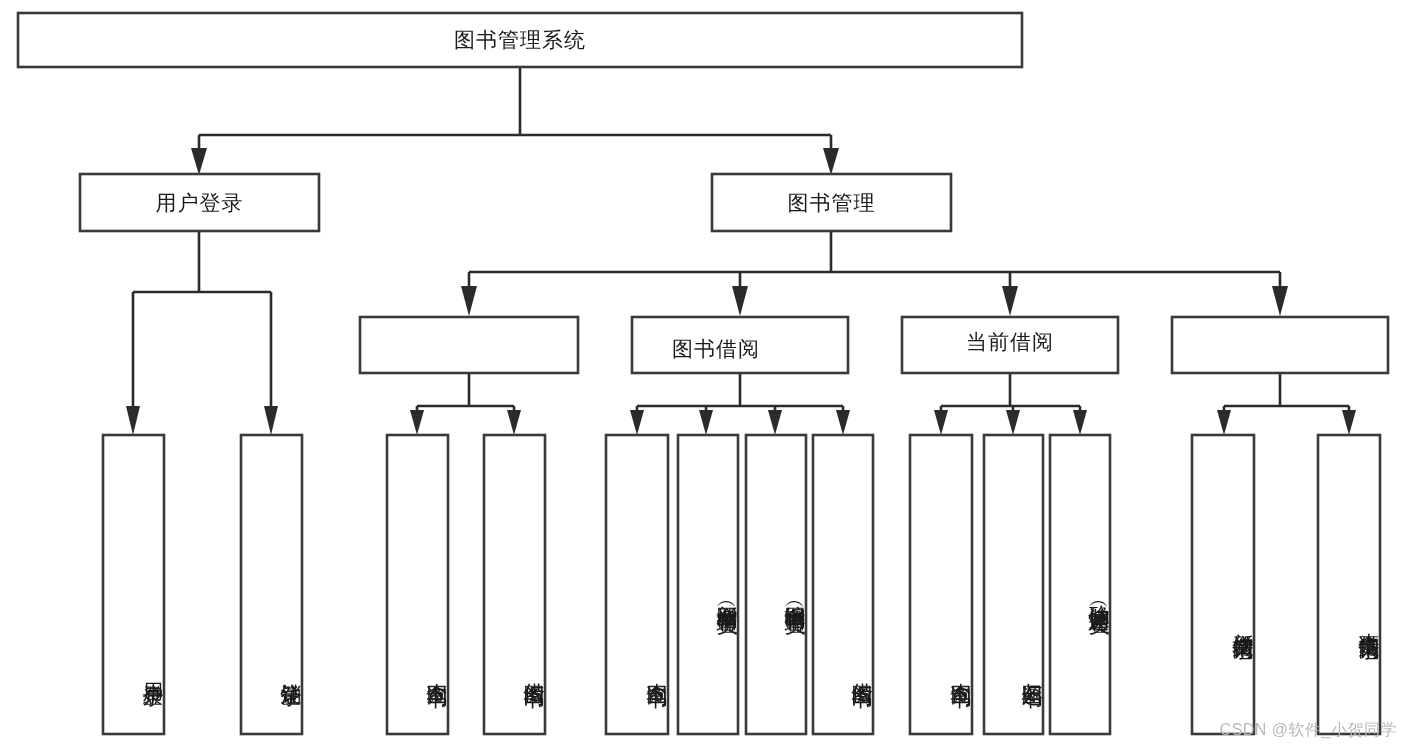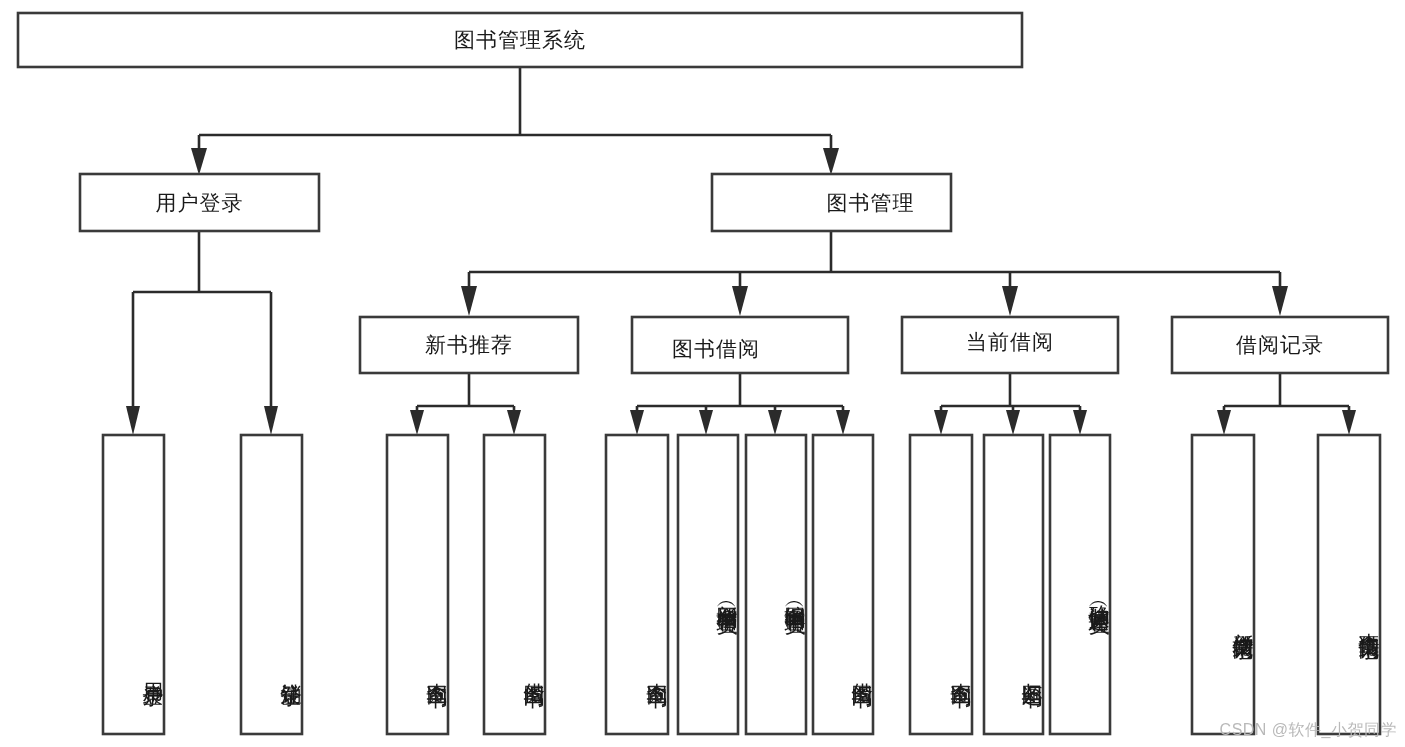--- a/index.html
+++ b/index.html
@@ -174,26 +174,24 @@
       <rect class="node-box" x="1050" y="435" width="60" height="299"></rect>
 
       <rect class="node-box" x="1192" y="435" width="62" height="299"></rect>
       <rect class="node-box" x="1318" y="435" width="62" height="299"></rect>
     </g>
   </svg>
 
   <div class="hlabel-wrap" style="left:18px;  top:13px;  width:1004px; height:54px;border-radius:18px;">图书管理系统</div>
 
   <div class="hlabel-wrap" style="left:80px;  top:174px; width:239px; height:57px;">用户登录</div>
-  <div class="hlabel-wrap" style="left:712px; top:174px; width:239px; height:57px;padding-left:39px;">图书管理</div>
-
-  <div class="hlabel-wrap" style="left:360px;  top:317px; width:218px; height:56px;">新书推荐</div>
+  <div class="hlabel-wrap" style="left:712px; top:174px; width:239px; height:57px;">图书管理</div>
+
   <div class="hlabel-wrap" style="left:608px;  top:317px; width:216px; height:64px;">图书借阅</div>
   <div class="hlabel-wrap" style="left:902px;  top:306px; width:216px; height:72px;">当前借阅</div>
-  <div class="hlabel-wrap" style="left:1172px; top:317px; width:216px; height:56px;">借阅记录</div>
 
   <div class="vlabel-wrap" style="left:103px;  top:435px; width:61px;  height:299px; padding-top:84px;">用户登录</div>
   <div class="vlabel-wrap" style="left:241px;  top:435px; width:61px;  height:299px; padding-top:84px;">注销登录</div>
 
   <div class="vlabel-wrap" style="left:387px;  top:435px; width:61px;  height:299px; padding-top:84px;">查询图书</div>
   <div class="vlabel-wrap" style="left:484px;  top:435px; width:61px;  height:299px; padding-top:84px;">借阅图书</div>
 
   <div class="vlabel-wrap" style="left:606px;  top:435px; width:62px;  height:299px; padding-top:84px;">查询图书</div>
   <div class="vlabel-wrap" style="left:678px;  top:435px; width:60px;  height:299px; padding-top:10px;">新增图书（管理员）</div>
   <div class="vlabel-wrap" style="left:746px;  top:435px; width:60px;  height:299px; padding-top:10px;">编辑图书（管理员）</div>

